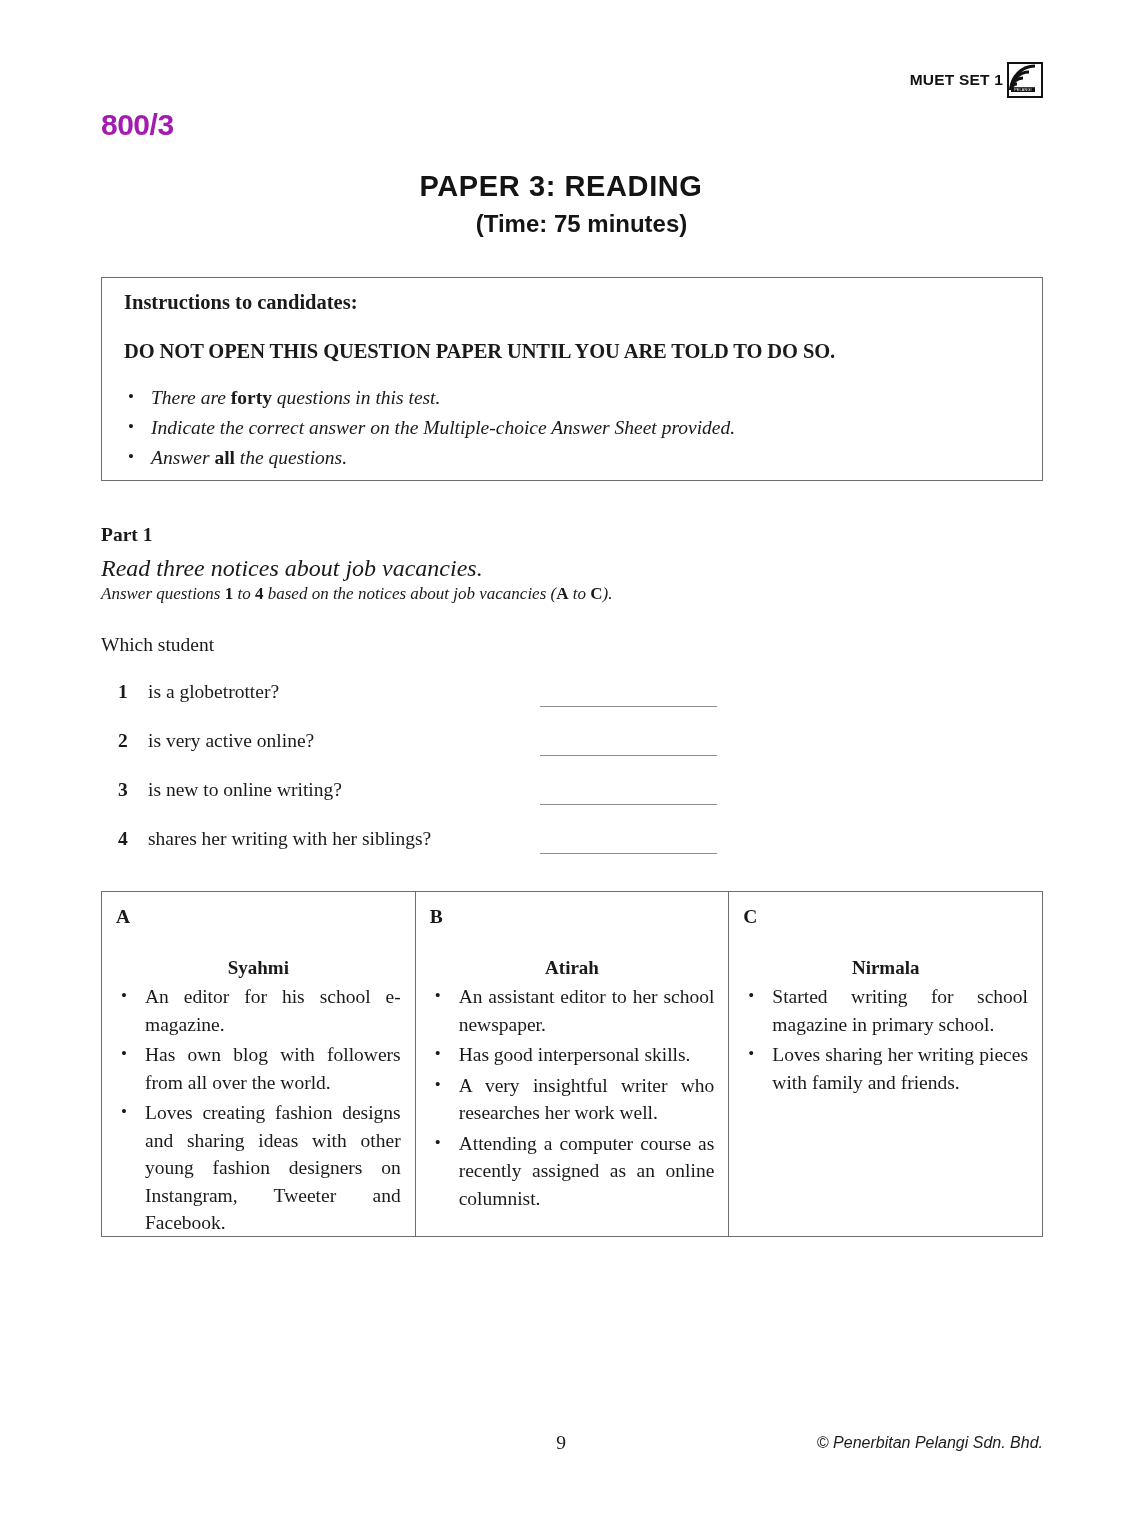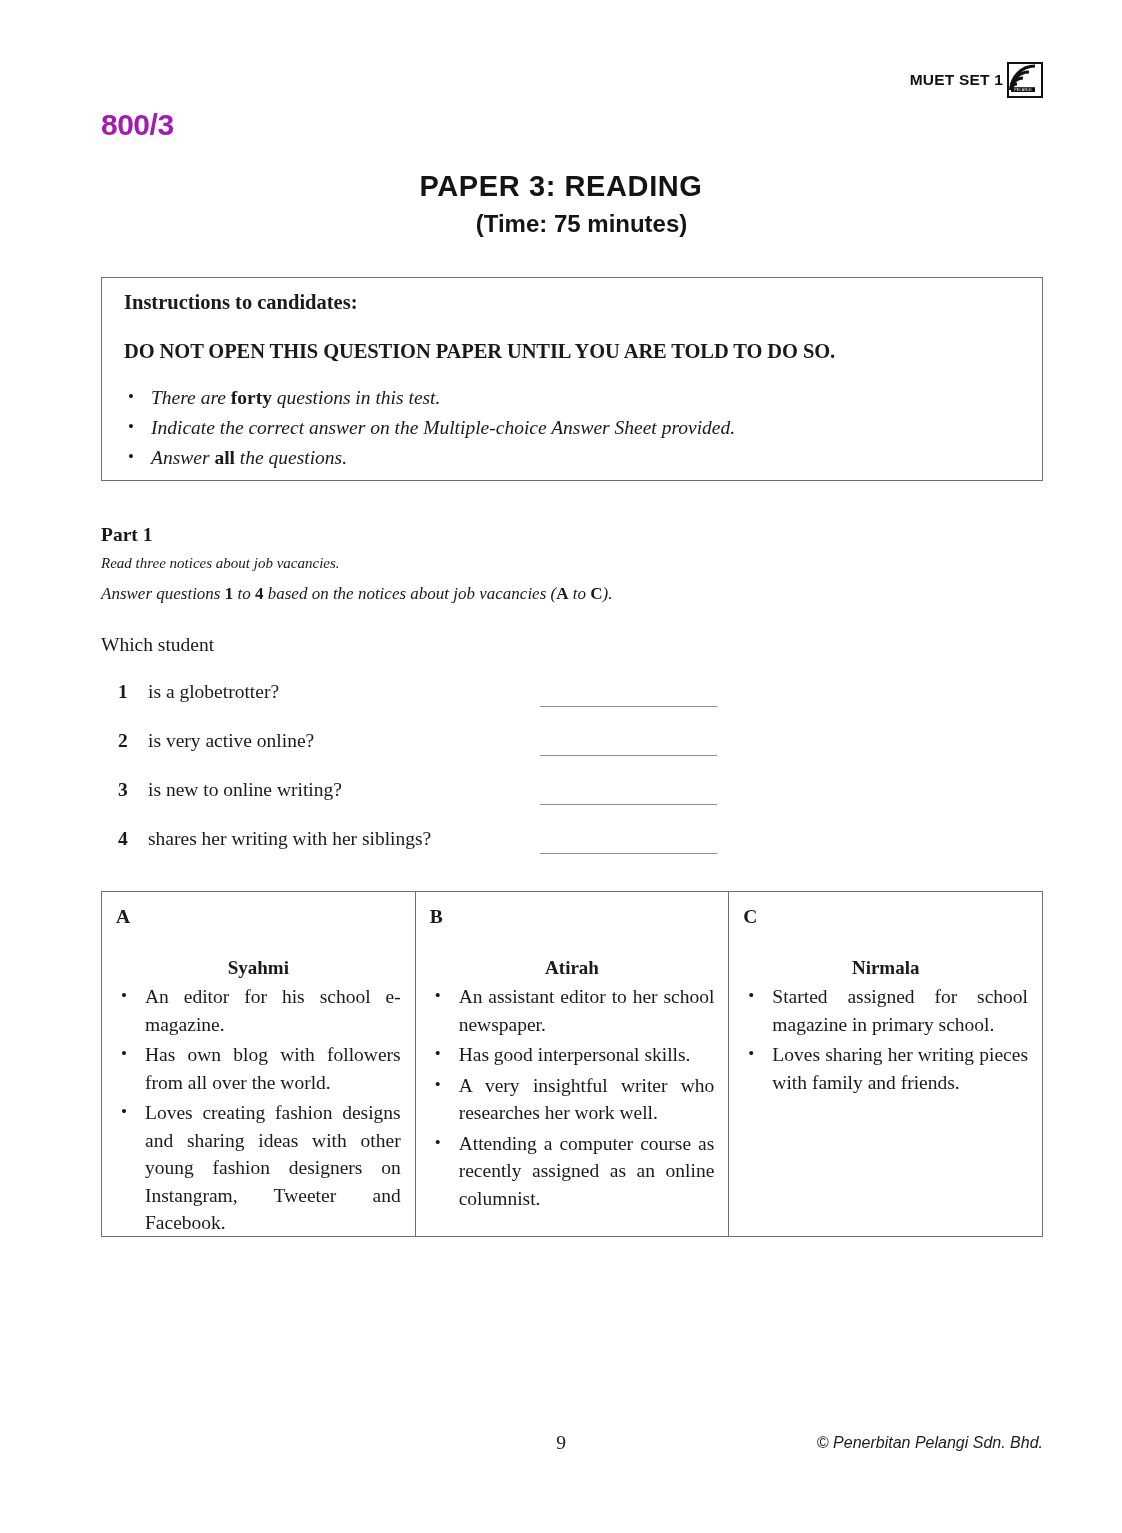--- a/index.html
+++ b/index.html
@@ -136,21 +136,21 @@
     left: 101px;
     top: 524px;
     font-weight: bold;
     font-size: 19.5px;
   }
   .part-line-1 {
     position: absolute;
     left: 101px;
     top: 555px;
     font-style: italic;
-    font-size: 15px;
+    font-size: 24px;
   }
   .part-line-2 {
     position: absolute;
     left: 101px;
     top: 584px;
     font-style: italic;
     font-size: 17px;
     white-space: nowrap;
   }
   .part-line-2 b { font-style: normal; font-weight: bold; }
@@ -346,20 +346,20 @@
       <li>An assistant editor to her school newspaper.</li>
       <li>Has good interpersonal skills.</li>
       <li>A very insightful writer who researches her work well.</li>
       <li>Attending a computer course as recently assigned as an online columnist.</li>
     </ul>
   </div>
   <div class="notice-col">
     <div class="notice-letter">C</div>
     <div class="notice-name">Nirmala</div>
     <ul class="notice-points">
-      <li>Started assigned for school magazine in primary school.</li>
+      <li>Started writing for school magazine in primary school.</li>
       <li>Loves sharing her writing pieces with family and friends.</li>
     </ul>
   </div>
 </div>
 
 <div class="page-number">9</div>
 <div class="copyright">© Penerbitan Pelangi Sdn. Bhd.</div>
 
 </body></html>

